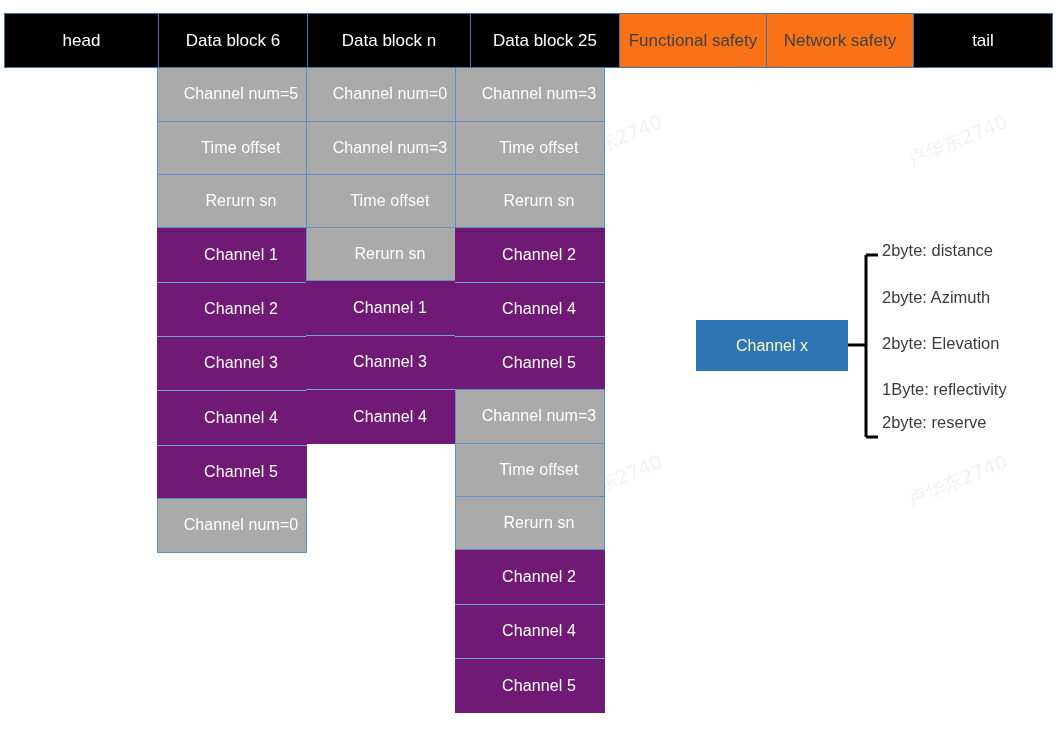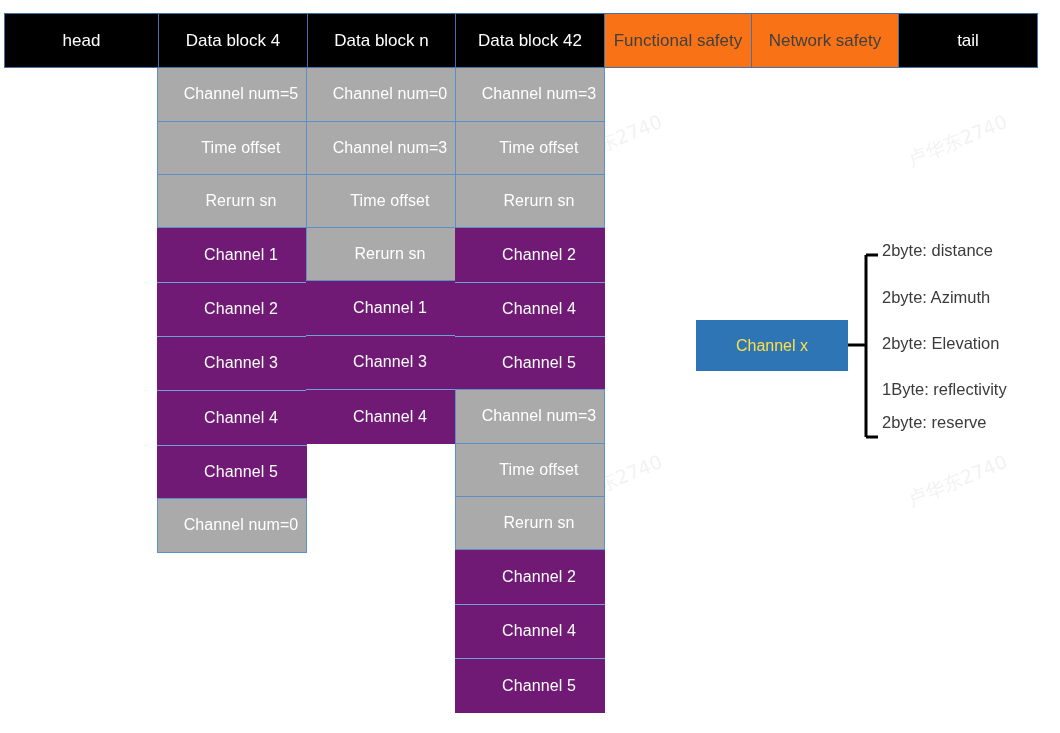--- a/index.html
+++ b/index.html
@@ -101,21 +101,21 @@
     z-index: 2;
     pointer-events: none;
   }
   #channel-x-box {
     position: absolute;
     left: 696px;
     top: 320px;
     width: 152px;
     height: 51px;
     background: #2e75b6;
-    color: #fde047;
+    color: #fef9c3;
     display: flex;
     align-items: center;
     justify-content: center;
     font-size: 16px;
     z-index: 3;
   }
   .field-label {
     position: absolute;
     left: 882px;
     font-size: 16.5px;
@@ -132,23 +132,23 @@
     <div class="wm" style="left: 180px; top: 470px;">卢华东2740</div>
     <div class="wm" style="left: 560px; top: 128px;">卢华东2740</div>
     <div class="wm" style="left: 560px; top: 468px;">卢华东2740</div>
     <div class="wm" style="left: 185px; top: 128px;">卢华东2740</div>
     <div class="wm" style="left: 905px; top: 128px;">卢华东2740</div>
     <div class="wm" style="left: 905px; top: 468px;">卢华东2740</div>
   </div>
 
 <div id="header-row">
     <div class="hcell dark" style="width: 155px;">head</div>
-    <div class="hcell dark" style="width: 150px;">Data block 4</div>
-    <div class="hcell dark" style="width: 149px;">Data block n</div>
-    <div class="hcell dark" style="width: 150px;">Data block 42</div>
+    <div class="hcell dark" style="width: 150px;">Data block 6</div>
+    <div class="hcell dark" style="width: 164px;">Data block n</div>
+    <div class="hcell dark" style="width: 150px;">Data block 25</div>
     <div class="hcell light" style="width: 148px;">Functional safety</div>
     <div class="hcell light" style="width: 148px;">Network safety</div>
     <div class="hcell dark" style="width: 140px;">tail</div>
   </div>
 
 <div class="col" id="col-1">
     <div class="cell gray h55">Channel num=5</div>
     <div class="cell gray h54">Time offset</div>
     <div class="cell gray h54">Rerurn sn</div>
     <div class="cell blue h54 first-blue">Channel 1</div>

